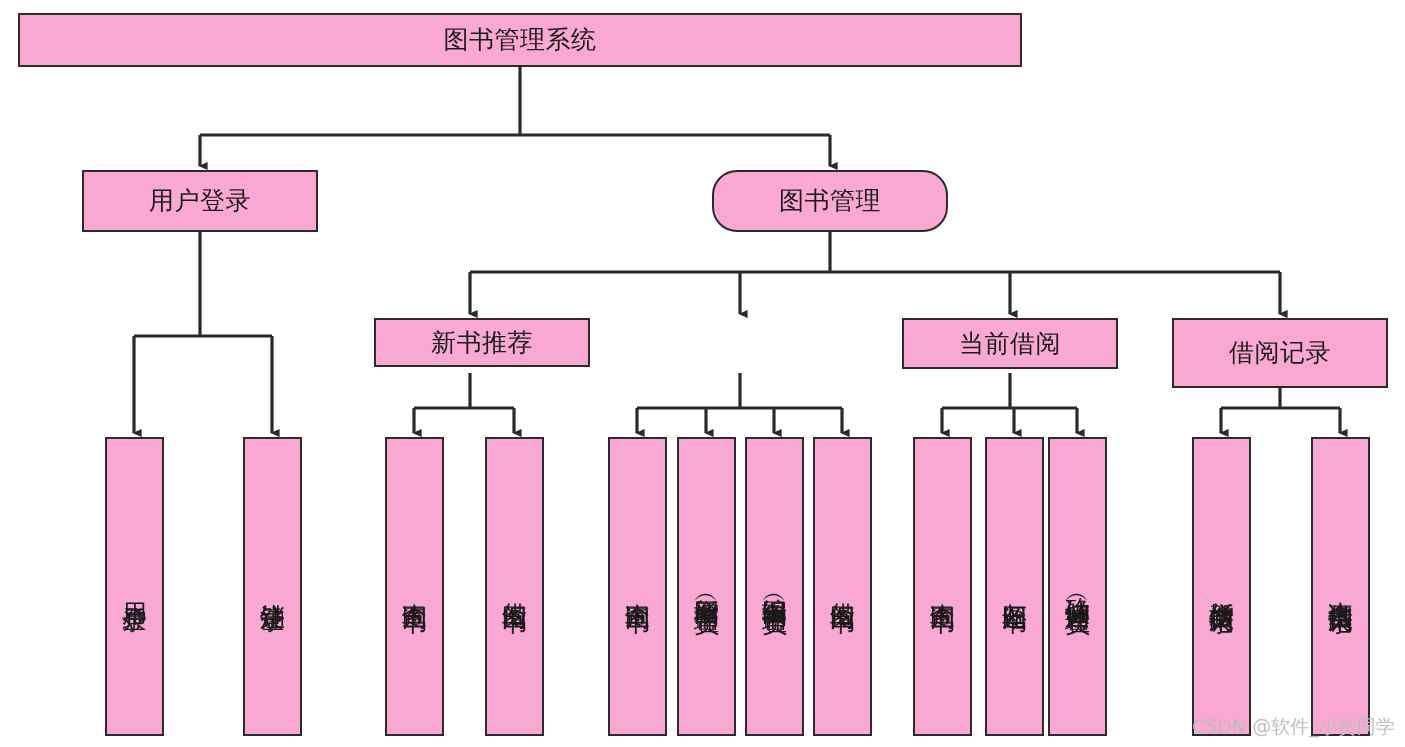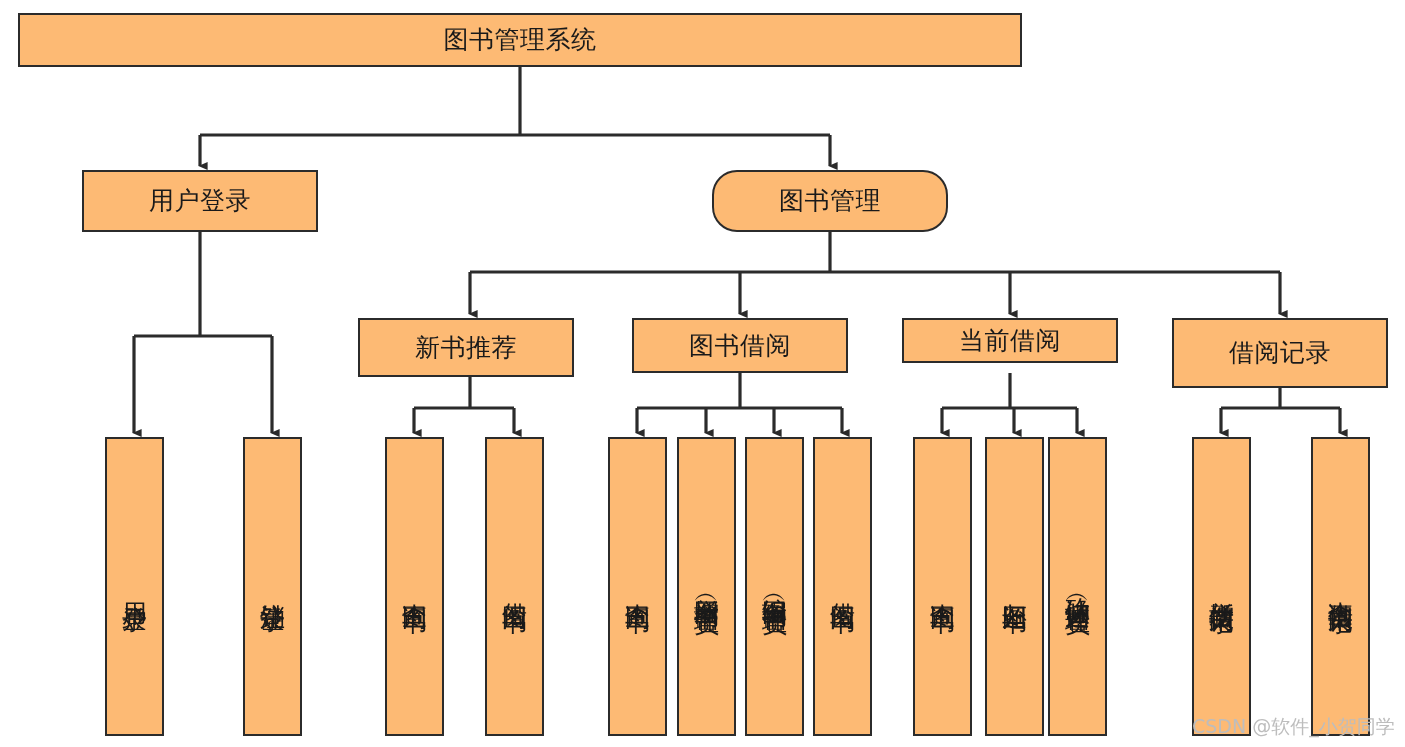--- a/index.html
+++ b/index.html
@@ -21,21 +21,21 @@
   #diagram-svg {
     position: absolute;
     left: 0;
     top: 0;
     width: 1405px;
     height: 747px;
   }
   .node-box {
     position: absolute;
     box-sizing: border-box;
-    background: #fdba74;
+    background: #f9a8d4;
     border: 2px solid #2b2b2b;
     display: flex;
     align-items: center;
     justify-content: center;
     overflow: hidden;
   }
   .node-label {
     color: #1a1a1a;
     font-family: "DejaVu Sans", "Liberation Sans", sans-serif;
     text-align: center;
@@ -127,27 +127,24 @@
     <span class="node-label">图书管理系统</span>
   </div>
 
   <div class="node-box node-h" style="left:82px; top:170px; width:236px; height:62px;">
     <span class="node-label">用户登录</span>
   </div>
   <div class="node-box node-h" style="left:712px; top:170px; width:236px; height:62px;border-radius:25px;">
     <span class="node-label">图书管理</span>
   </div>
 
-  <div class="node-box node-h" style="left:358px; top:318px; width:216px; height:59px;">
+  <div class="node-box node-h" style="left:374px; top:318px; width:216px; height:49px;">
     <span class="node-label">新书推荐</span>
   </div>
-  <div class="node-box node-h" style="left:632px; top:318px; width:216px; height:55px;">
-    <span class="node-label">图书借阅</span>
-  </div>
-  <div class="node-box node-h" style="left:902px; top:318px; width:216px; height:45px;">
+  <div class="node-box node-h" style="left:902px; top:318px; width:216px; height:51px;">
     <span class="node-label">当前借阅</span>
   </div>
   <div class="node-box node-h" style="left:1172px; top:318px; width:216px; height:70px;">
     <span class="node-label">借阅记录</span>
   </div>
 
   <div class="node-box node-v" style="left:105px; top:437px; width:59px; height:299px;">
     <span class="node-label">用户登录</span>
   </div>
   <div class="node-box node-v" style="left:243px; top:437px; width:59px; height:299px;">

